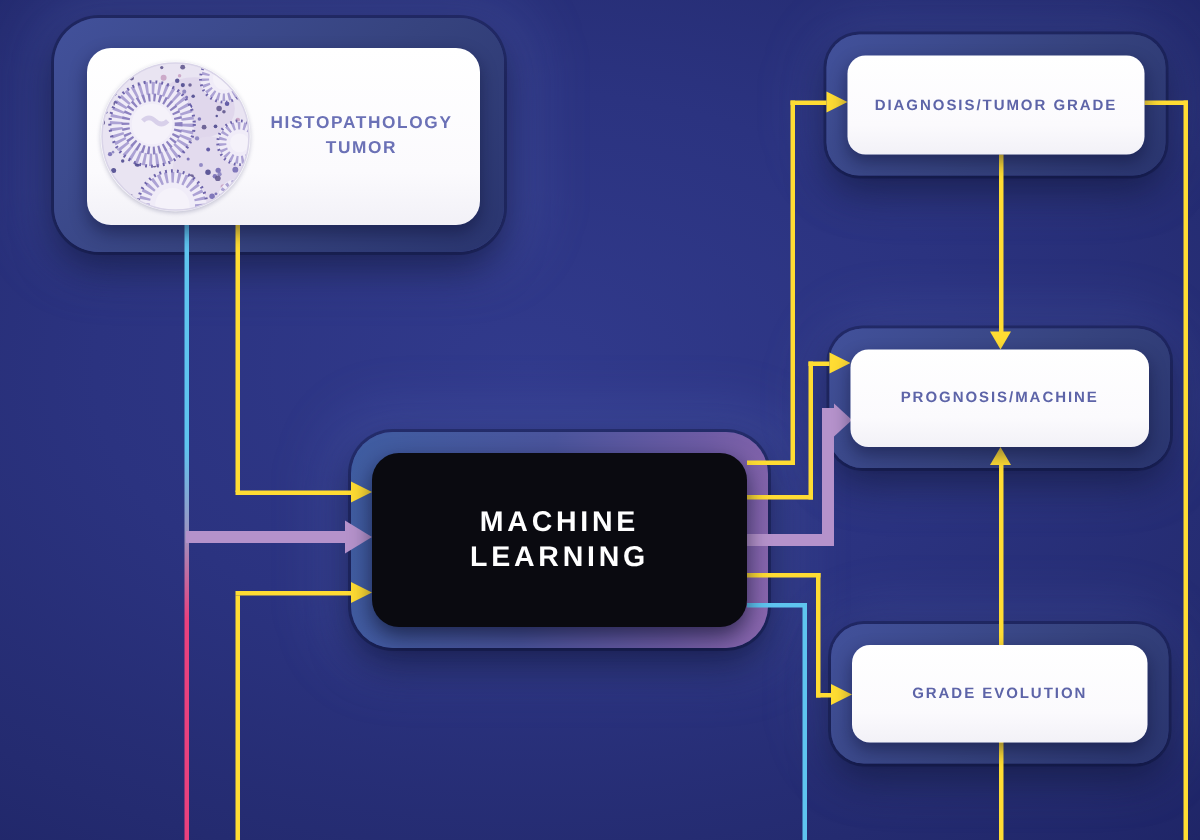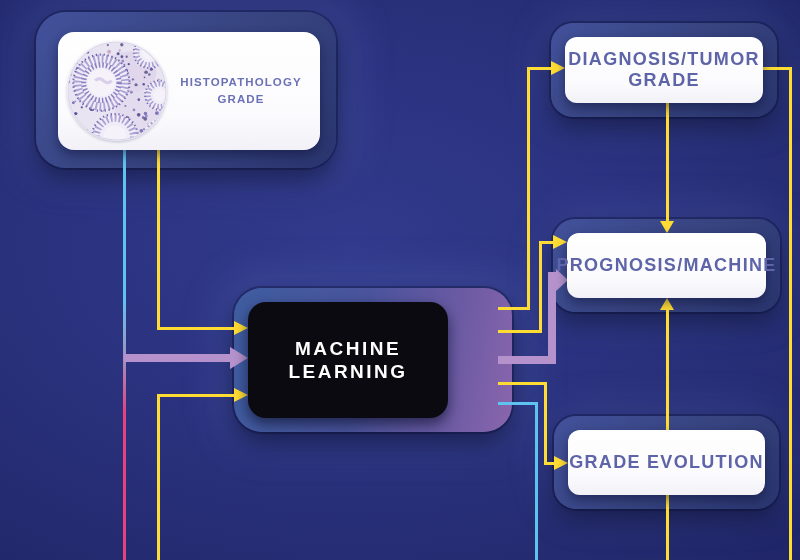--- a/index.html
+++ b/index.html
@@ -26,23 +26,23 @@
   .arr-d{border-left:7px solid transparent;border-right:7px solid transparent;border-top:12px solid #ffdc33;}
   .arr-lav{border-top:11px solid transparent;border-bottom:11px solid transparent;border-left:18px solid #b592cb;}
   .arr-lav-s{border-top:11px solid transparent;border-bottom:11px solid transparent;border-left:12px solid #b592cb;}
   .yellow{background:#ffdc33;}
   .cyan{background:#5ec4ef;}
   .lavender{background:#b592cb;}
 
   .node{position:absolute;z-index:3;display:flex;align-items:center;justify-content:center;}
   .node-white{background:linear-gradient(180deg,#ffffff 0%,#fbfafd 70%,#f2f1f7 100%);
     border-radius:12px;box-shadow:0 5px 11px rgba(8,12,45,0.45);}
-  .node-label{color:#5d64a8;font-weight:bold;font-size:18px;letter-spacing:1.3px;text-align:center;}
+  .node-label{color:#5d64a8;font-weight:bold;font-size:10px;letter-spacing:1.3px;text-align:center;}
   #node-input{left:58px;top:32px;width:262px;height:118px;border-radius:16px;justify-content:flex-start;}
-  #node-ml{left:248px;top:302px;width:200px;height:116px;border-radius:18px;background:#0a0a10;
+  #node-ml{left:248px;top:302px;width:250px;height:116px;border-radius:18px;background:#0a0a10;
     box-shadow:0 6px 14px rgba(5,8,30,0.6);}
   .ml-label{color:#ffffff;font-weight:bold;font-size:19px;letter-spacing:2.5px;line-height:1.22;
     text-align:center;width:140px;}
   #node-diagnosis{left:565px;top:37px;width:198px;height:66px;}
   #node-prognosis{left:567px;top:233px;width:199px;height:65px;}
   #node-tumor{left:568px;top:430px;width:197px;height:65px;}
 
   .micrograph{position:absolute;left:9px;top:9px;width:100px;height:100px;border-radius:50%;
     box-shadow:0 1px 3px rgba(40,40,90,0.25);}
   .input-text{position:absolute;left:112px;top:0;width:142px;height:118px;
@@ -312,21 +312,21 @@
 
         <g>
           <circle cx="88" cy="88" r="13" fill="#f0ecf8"></circle>
           <circle cx="88" cy="88" r="10" fill="none" stroke="#aca2d4" stroke-width="5" stroke-dasharray="1.6 2"></circle>
           <circle cx="88" cy="88" r="5" fill="#f5f2fa"></circle>
         </g>
       </g>
       <circle cx="48" cy="48" r="47" fill="none" stroke="#d9d4e8" stroke-width="1"></circle>
     </svg>
     <div class="input-text">
-      <div class="input-label" style="width:132px;">HISTOPATHOLOGY GRADE</div>
+      <div class="input-label" style="width:132px;">HISTOPATHOLOGY TUMOR</div>
     </div>
   </div>
 
   <div class="node" id="node-ml">
     <div class="ml-label">MACHINE LEARNING</div>
   </div>
 
   <div class="node node-white" id="node-diagnosis">
     <div class="node-label">DIAGNOSIS/TUMOR GRADE</div>
   </div>

